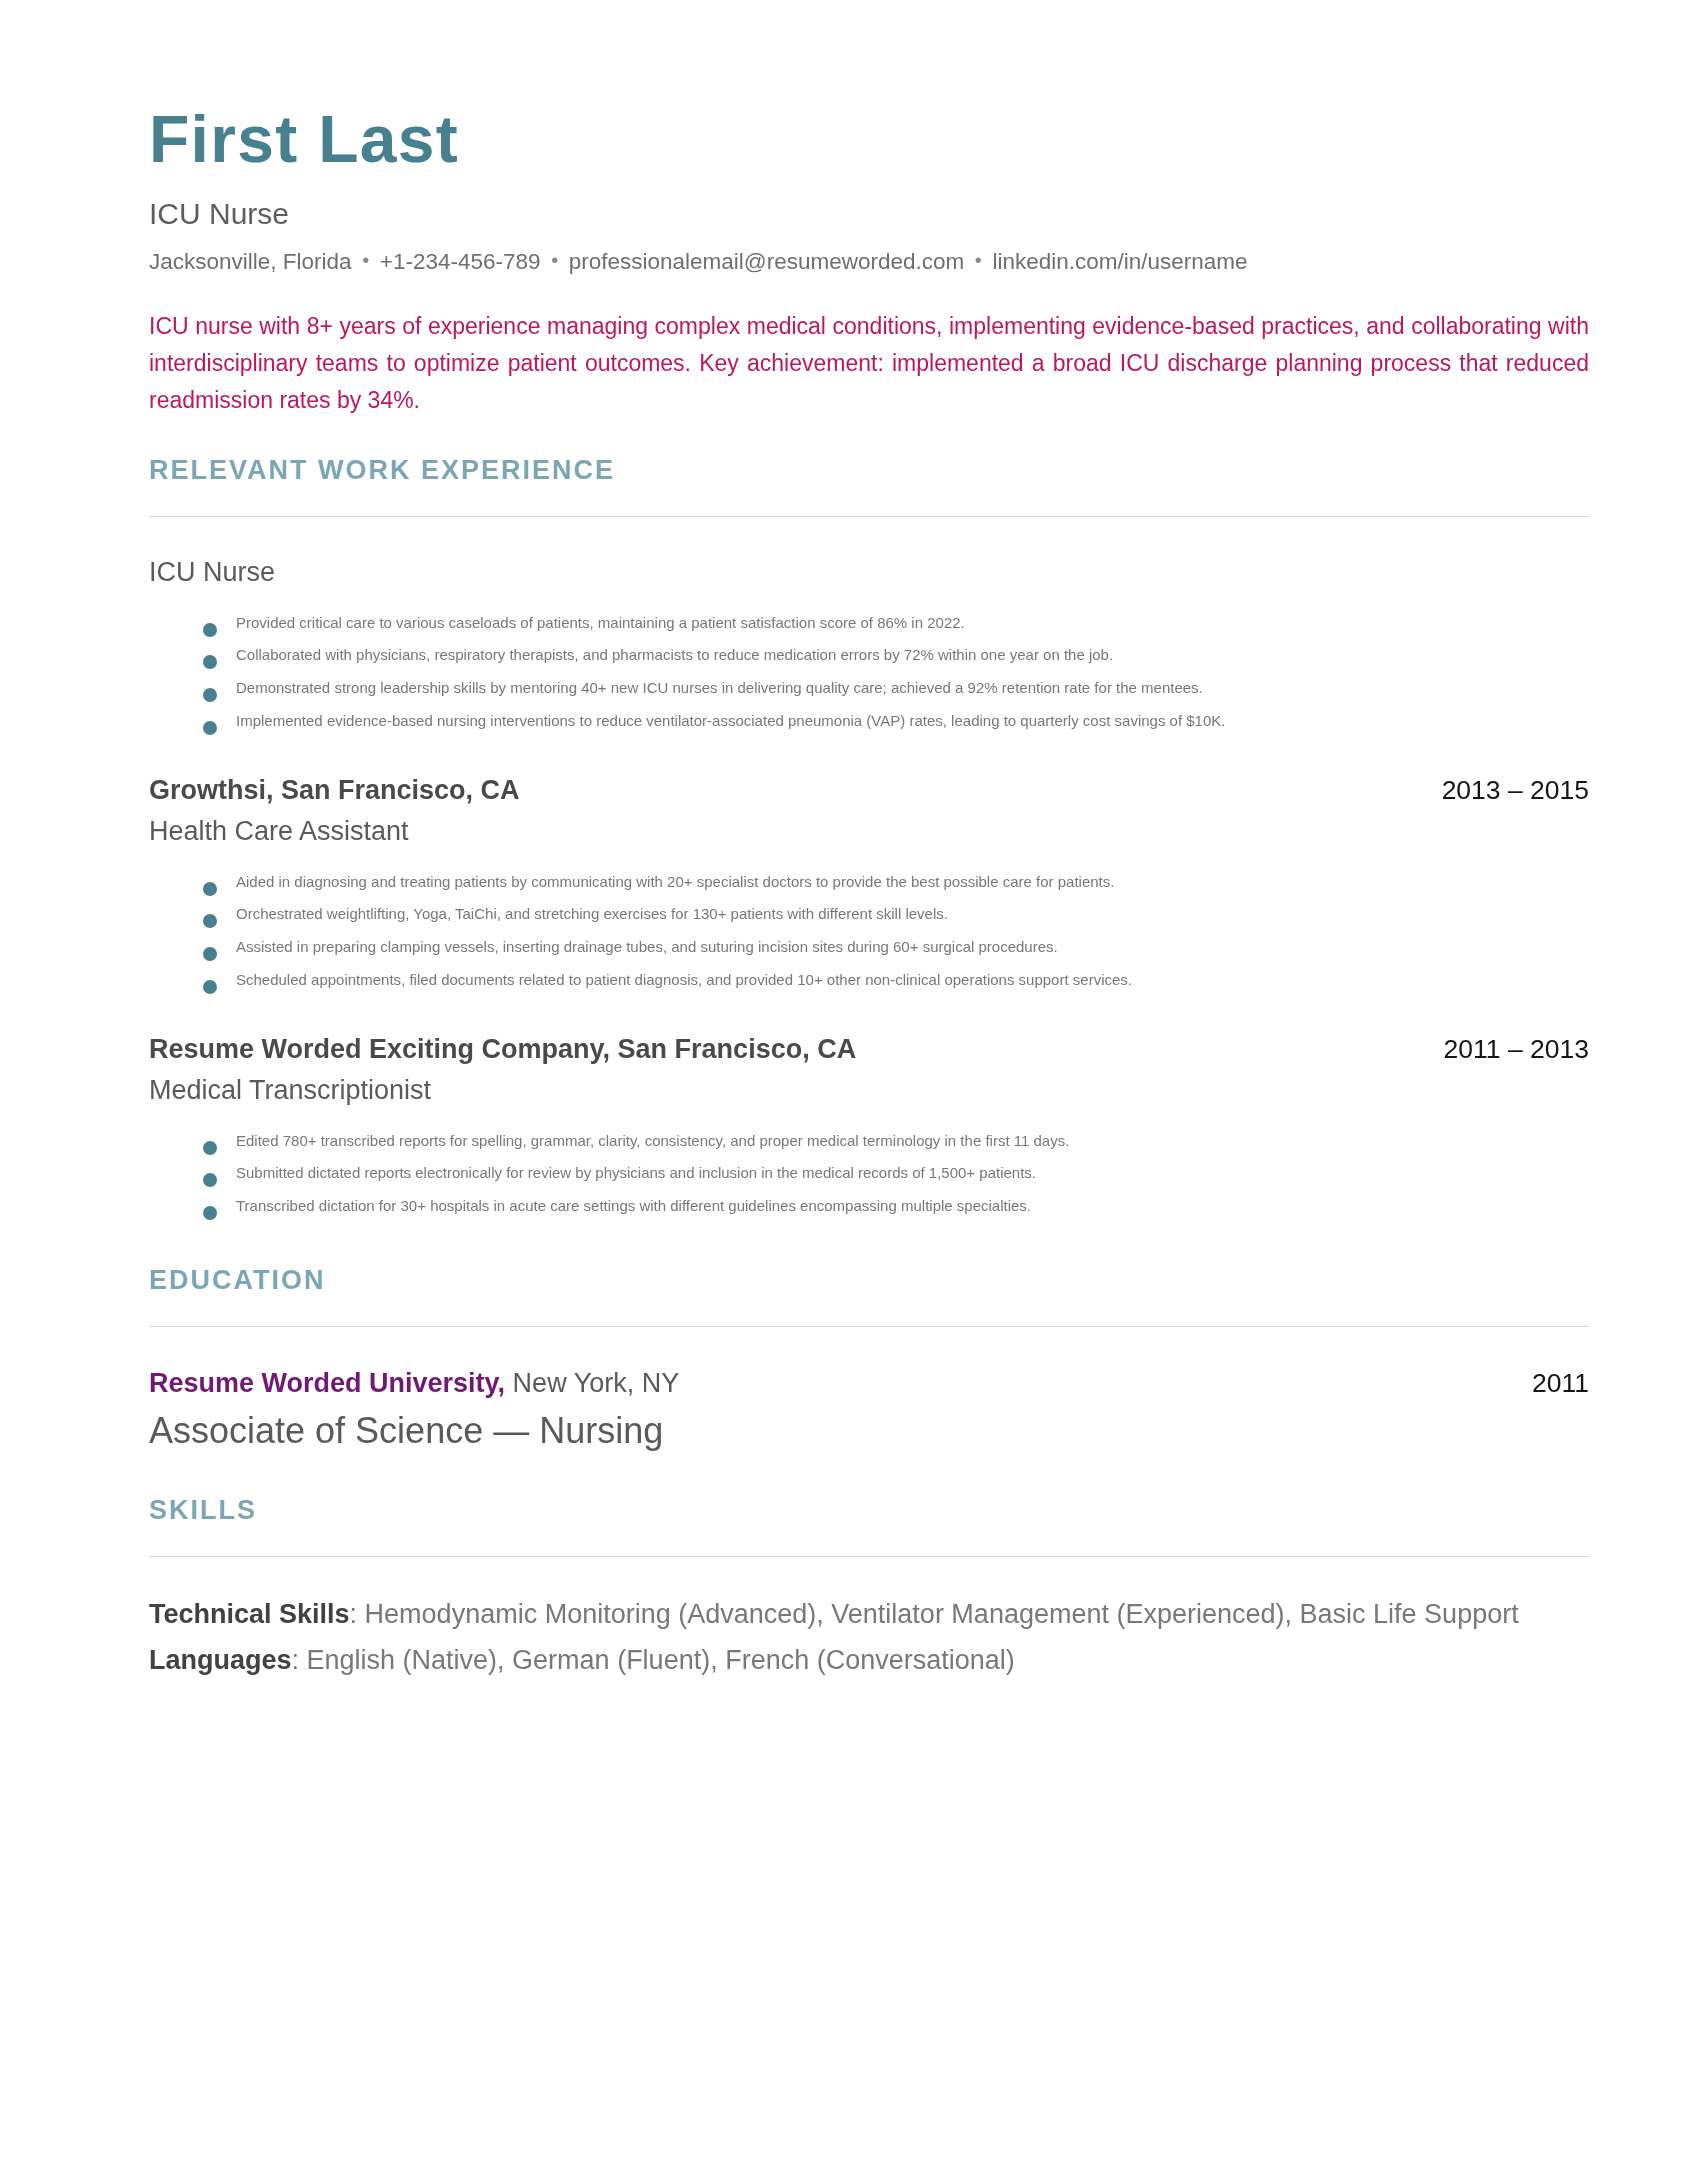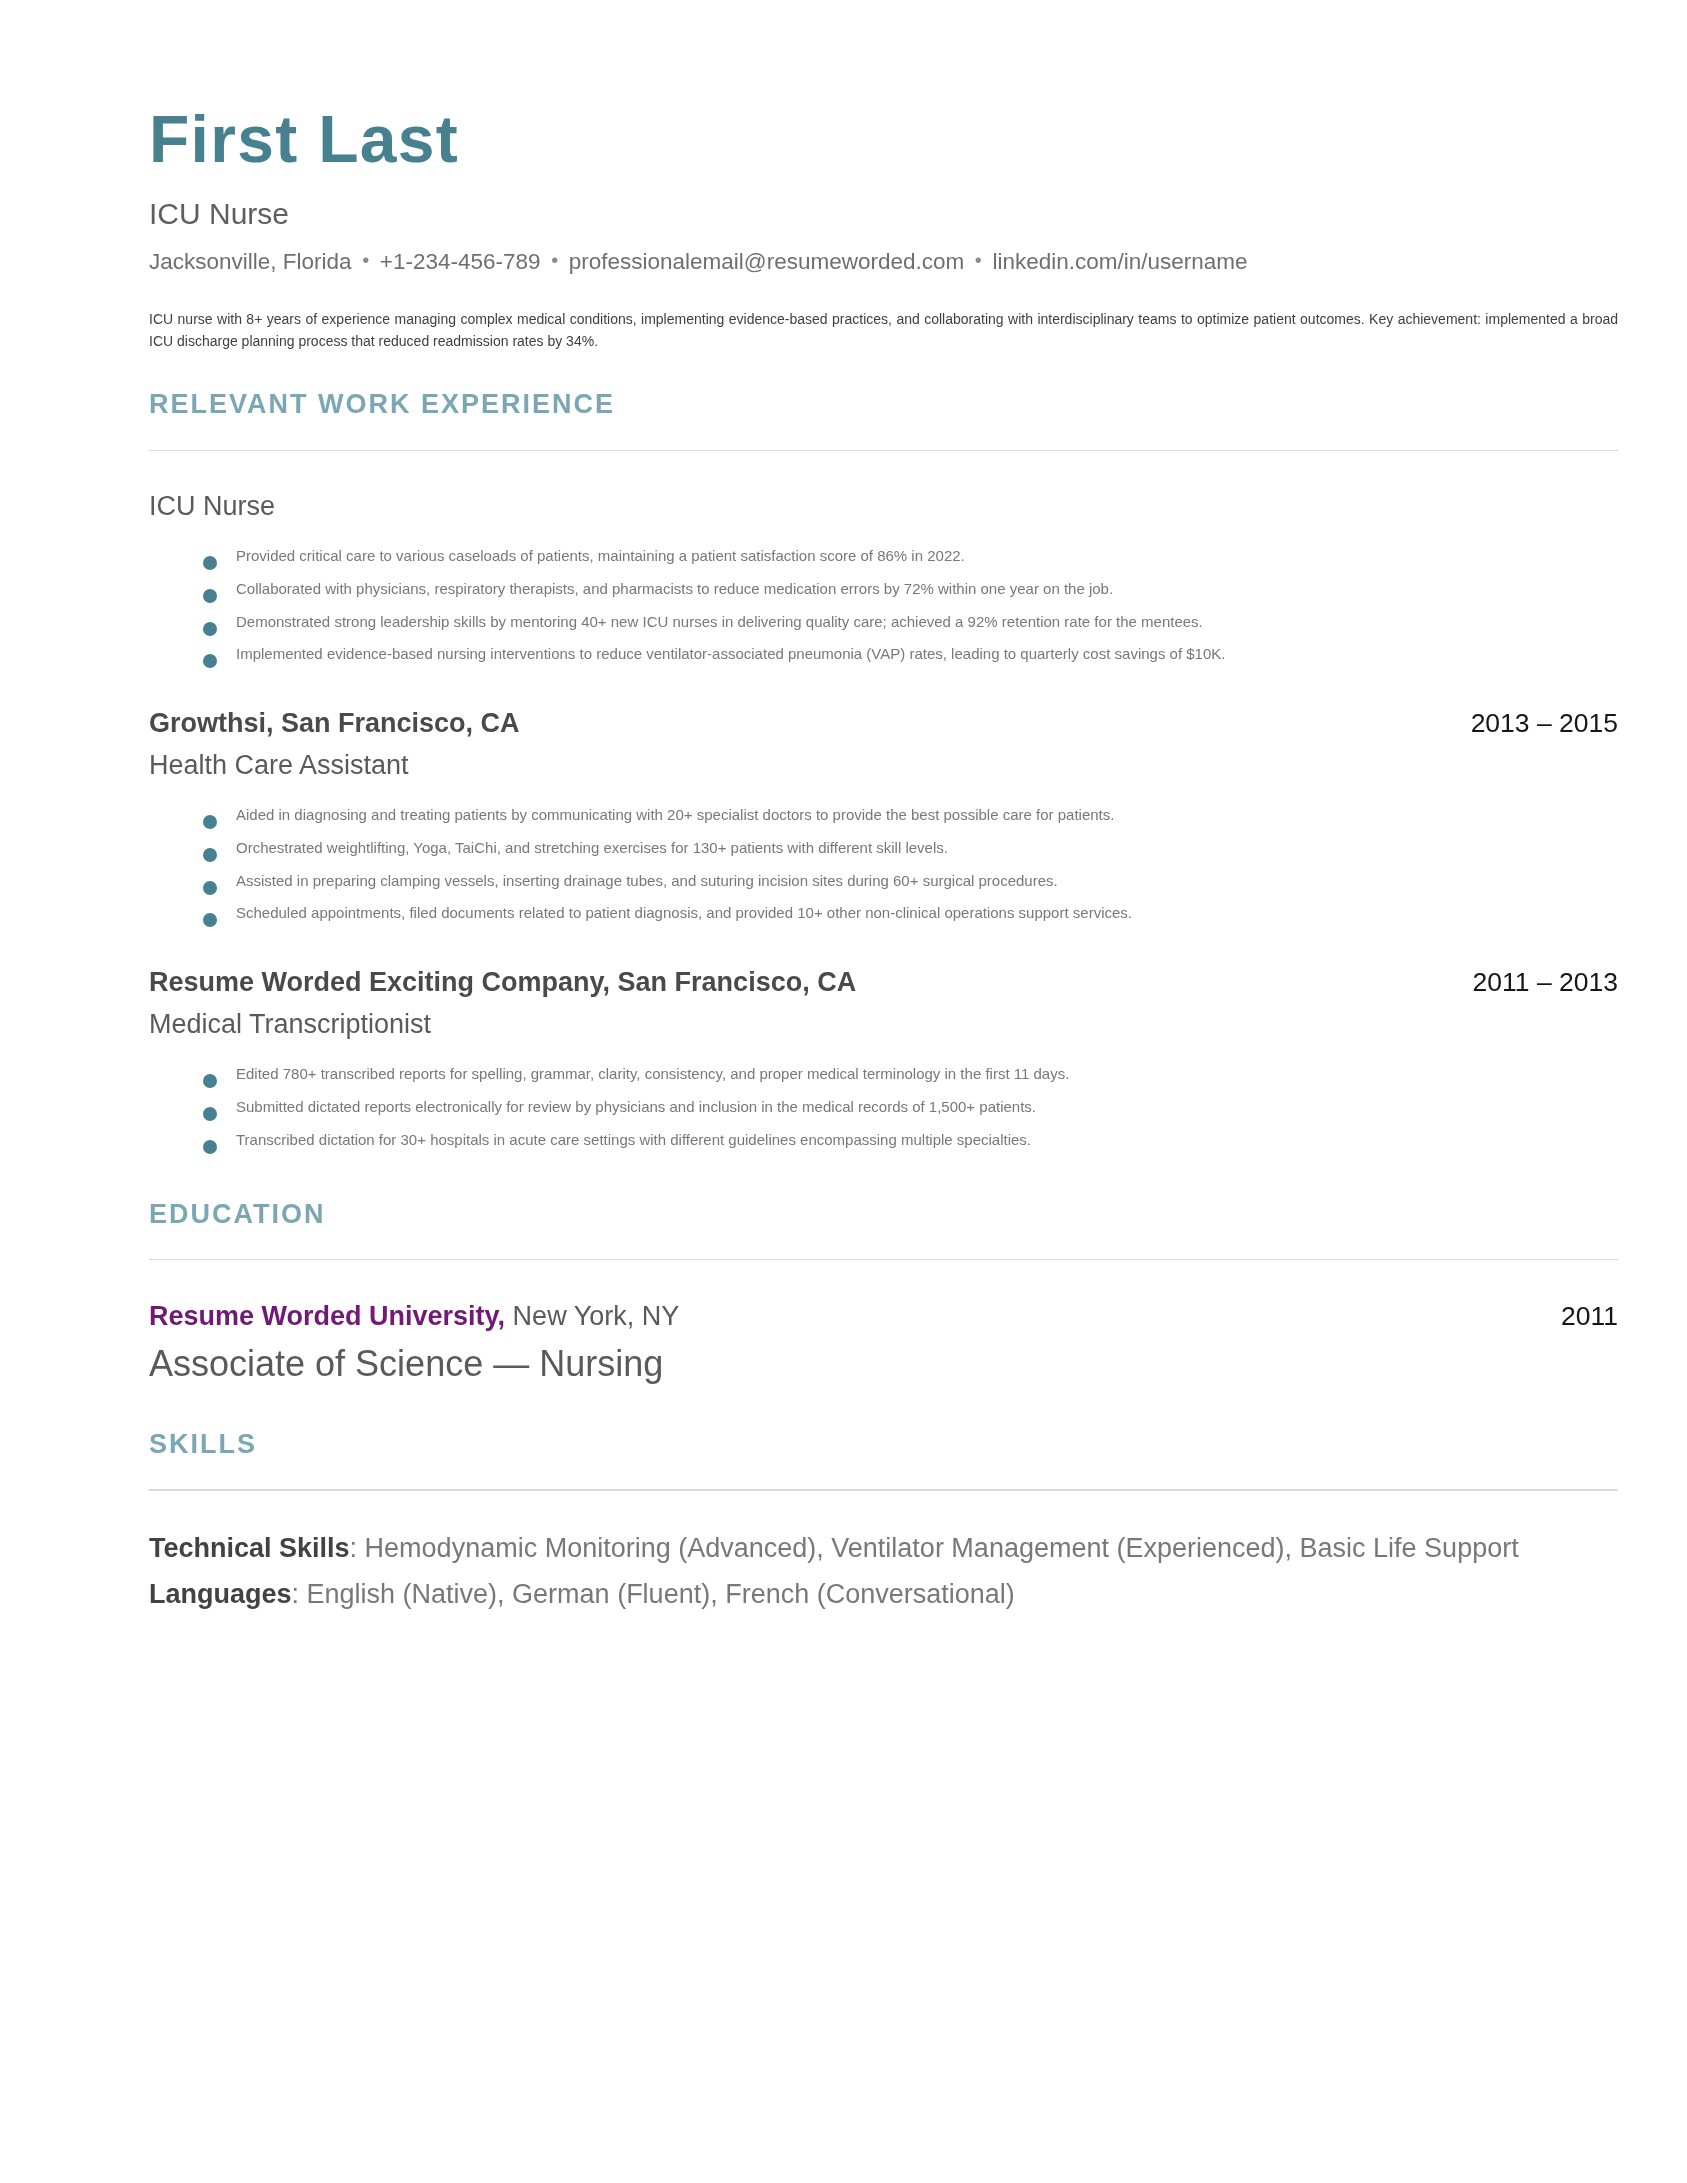--- a/index.html
+++ b/index.html
@@ -4,21 +4,21 @@
 <title>Resume</title>
 <style>
   * { margin: 0; padding: 0; box-sizing: border-box; }
   html, body { background: #ffffff; }
   body { width: 1687px; }
   .page {
     position: relative;
     width: 1687px;
     height: 1772px;
     background: #ffffff;
-    padding: 106px 69px 0 149px;
+    padding: 106px 98px 0 149px;
     font-family: "Liberation Sans", sans-serif;
     color: #787878;
     overflow: hidden;
   }
   .name {
     font-size: 66px;
     font-weight: bold;
     color: #47808F;
     letter-spacing: 1.3px;
     line-height: 1.0;
@@ -37,24 +37,24 @@
     white-space: nowrap;
   }
   .contact .sep {
     display: inline-block;
     margin: 0 10.6px;
     color: #8A8A8A;
     font-size: 20px;
     vertical-align: 1.3px;
   }
   .summary {
-    font-size: 14px;
+    font-size: 23px;
     line-height: 1.62;
     text-align: justify;
-    color: #404040;
+    color: #be185d;
     margin-bottom: 37px;
   }
   .section { margin-top: 0; }
   .section-heading {
     font-size: 27px;
     font-weight: bold;
     letter-spacing: 2px;
     color: #7BA6B4;
     line-height: 1.1;
     margin-bottom: 30px;

